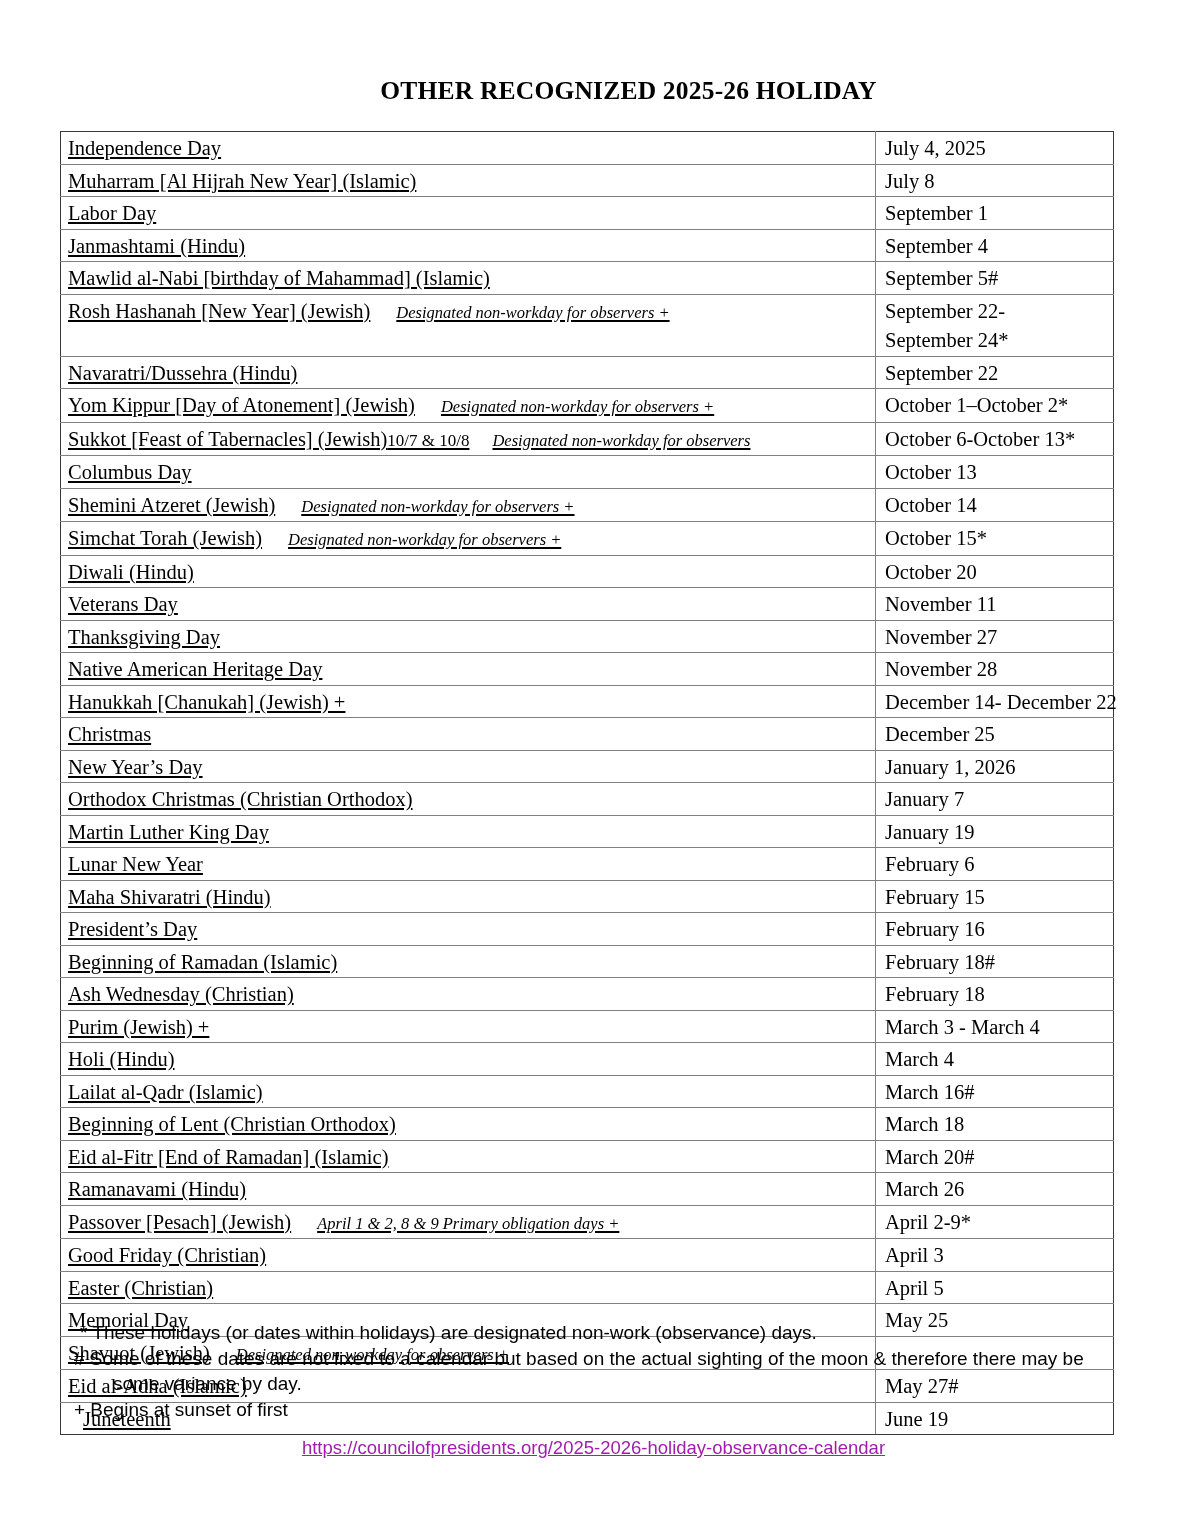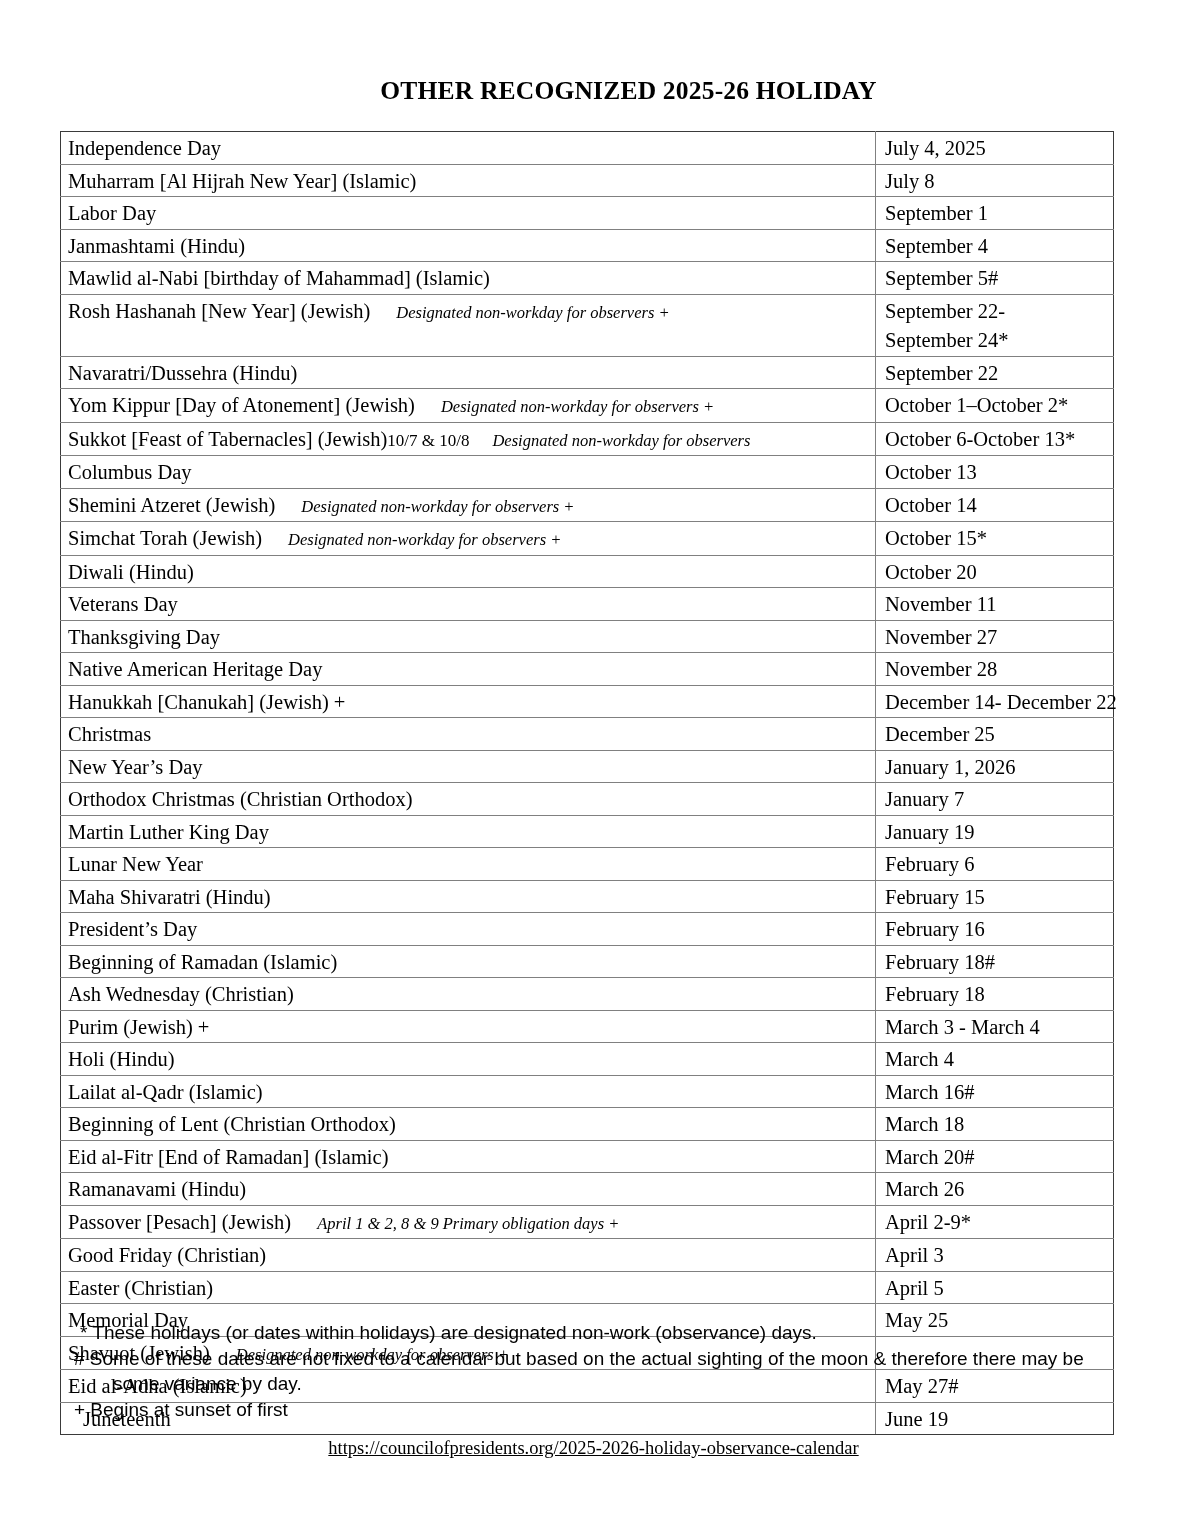--- a/index.html
+++ b/index.html
@@ -51,21 +51,21 @@
     border: 1px solid #808080;
     padding: 0 0 0 7px;
     vertical-align: top;
     font-size: 20.5px;
     line-height: 29.5px;
     font-family: "Liberation Serif", "DejaVu Serif", serif;
     white-space: nowrap;
     overflow: visible;
   }
   .holiday-table tr { height: 29.6px; }
-  .col-name { width: 815px; }
+  .col-name { width: 815px; text-decoration: underline; }
   .col-date { width: 238px; padding-left: 9px !important; }
 
   
   .holiday-table {
     border: 1.6px solid #3a3a3a;
   }
   .holiday-table tr:first-child td { border-top: 1.6px solid #3a3a3a; }
   .holiday-table tr:last-child td { border-bottom: 1.6px solid #3a3a3a; padding-left: 22px; }
   .holiday-table td:first-child { border-left: 1.6px solid #3a3a3a; }
   .holiday-table td:last-child { border-right: 1.6px solid #3a3a3a; }
@@ -450,16 +450,16 @@
   </table>
 
   <div class="footnotes">
       <div class="footnote-line footnote-star">* These holidays (or dates within holidays) are designated non-work (observance) days.</div>
       <div class="footnote-line"># Some of these dates are not fixed to a calendar but based on the actual sighting of the moon &amp; therefore there may be</div>
       <div class="footnote-line footnote-cont">some variance by day.</div>
       <div class="footnote-line">+ Begins at sunset of first</div>
     </div>
 
   <div class="source-link">
-    <a href="#" style="color: #000000; font-family: Liberation Serif, serif;">https://councilofpresidents.org/2025-2026-holiday-observance-calendar</a>
+    <a href="#" style="color: #a21caf;">https://councilofpresidents.org/2025-2026-holiday-observance-calendar</a>
   </div>
 
 </div>
 
 </body></html>

